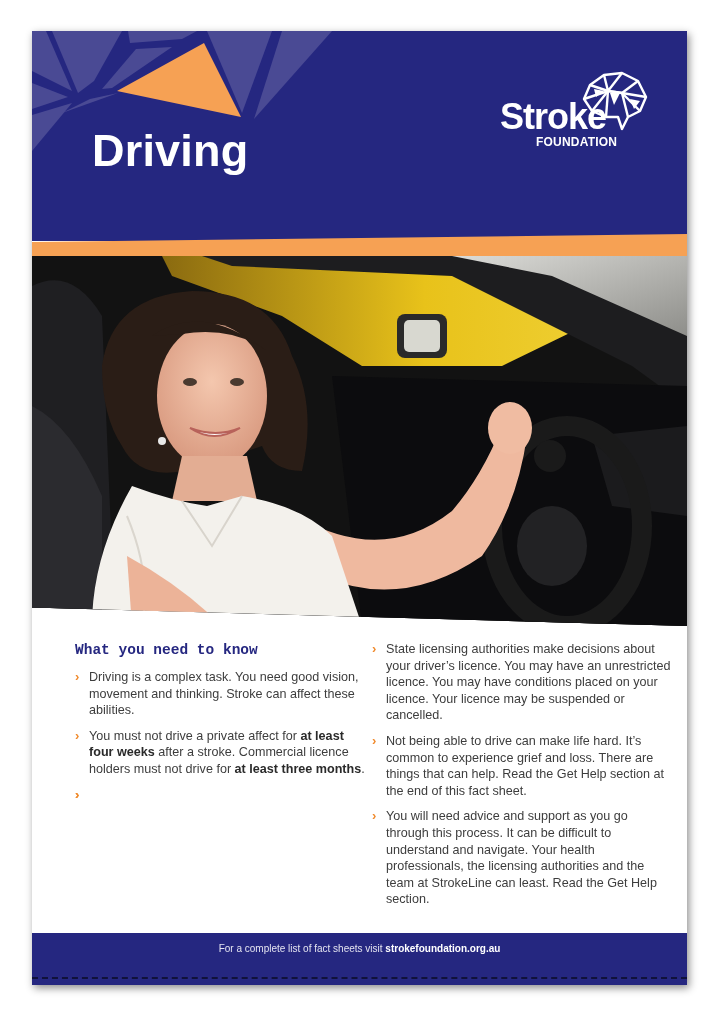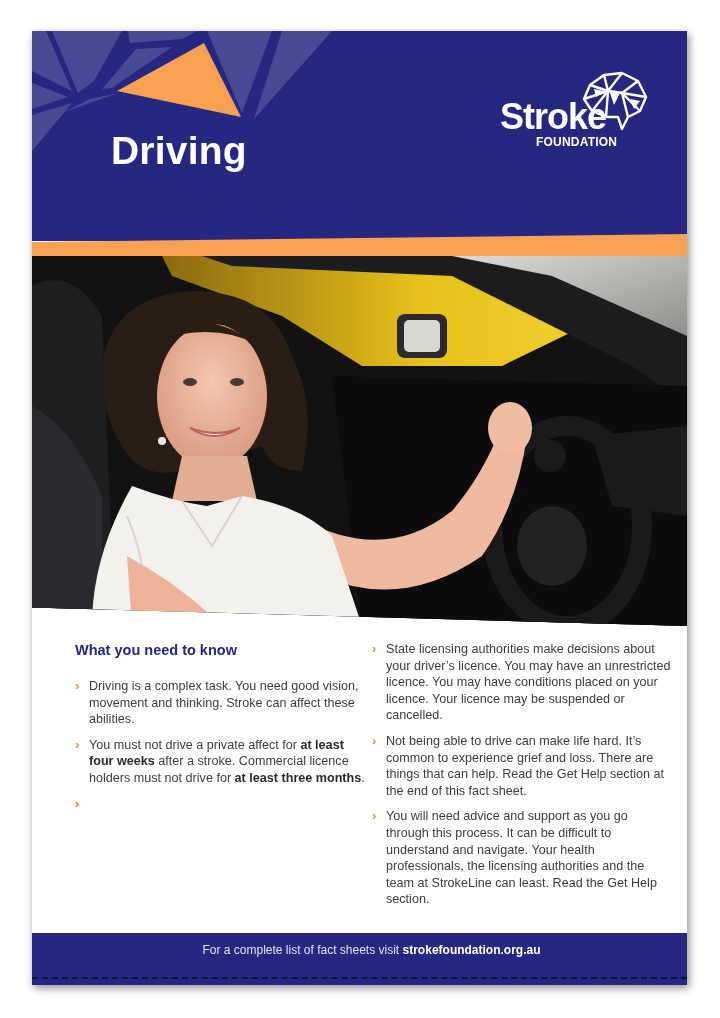--- a/index.html
+++ b/index.html
@@ -15,23 +15,22 @@
 
     
     .header {
       position: absolute; left: 0; top: 0; width: 655px; height: 210px;
       background: #252780;
       overflow: hidden;
     }
     .header svg.deco { position: absolute; left: 0; top: 0; }
     .title {
       position: absolute; left: 60px; top: 97px;
-      color: #ffffff; font-weight: bold; font-size: 39px; line-height: 46px;
+      color: #ffffff; font-weight: bold; font-size: 45px; line-height: 46px;
       letter-spacing: 0.2px;
-      margin-left: 19px;
     }
     .title span { display: block; }
 
     .logo { position: absolute; left: 468px; top: 40px; width: 150px; height: 80px; }
     .logo-word {
       position: absolute; left: 0; top: 26px;
       color: #ffffff; font-weight: bold; font-size: 36px; letter-spacing: -1px;
       line-height: 40px;
     }
     .logo-sub {
@@ -54,41 +53,42 @@
       background: #141414;
     }
     .photo svg { position: absolute; left: 0; top: 0; }
 
     
     .col { position: absolute; top: 610px; }
     .col-left { left: 43px; width: 290px; }
     .col-right { left: 340px; width: 300px; }
     .section-heading {
       color: #252780; font-weight: bold; font-size: 14.5px; line-height: 18px;
-      margin-bottom: 19px;
+      margin-bottom: 10px;
+      font-family: Liberation Mono, monospace;
     }
     .bullet {
       position: relative; padding-left: 14px;
       color: #3d3d3d; font-size: 12.6px; line-height: 16.6px;
       margin-bottom: 9px;
     }
     .bullet .chev {
       position: absolute; left: 0; top: 0;
       color: #f08a2c; font-weight: bold; font-size: 13px;
     }
     .bullet b { color: #2a2a2a; }
 
     
     .footer {
       position: absolute; left: 0; top: 902px; width: 655px; height: 52px;
       background: #252780;
     }
     .footer-text {
-      position: absolute; left: 12px; top: 10px; width: 100%; text-align: center;
-      color: #e4e4f0; font-size: 12px;
+      position: absolute; left: 0; top: 10px; width: 100%; text-align: center;
+      color: #e4e4f0; font-size: 10px;
     }
     .footer-text b { color: #ffffff; }
     .cut-line {
       position: absolute; left: 0; top: 44px; width: 100%; height: 0;
       border-top: 2px dashed #10123a;
     }
   </style>
 </head>
 <body>
 

